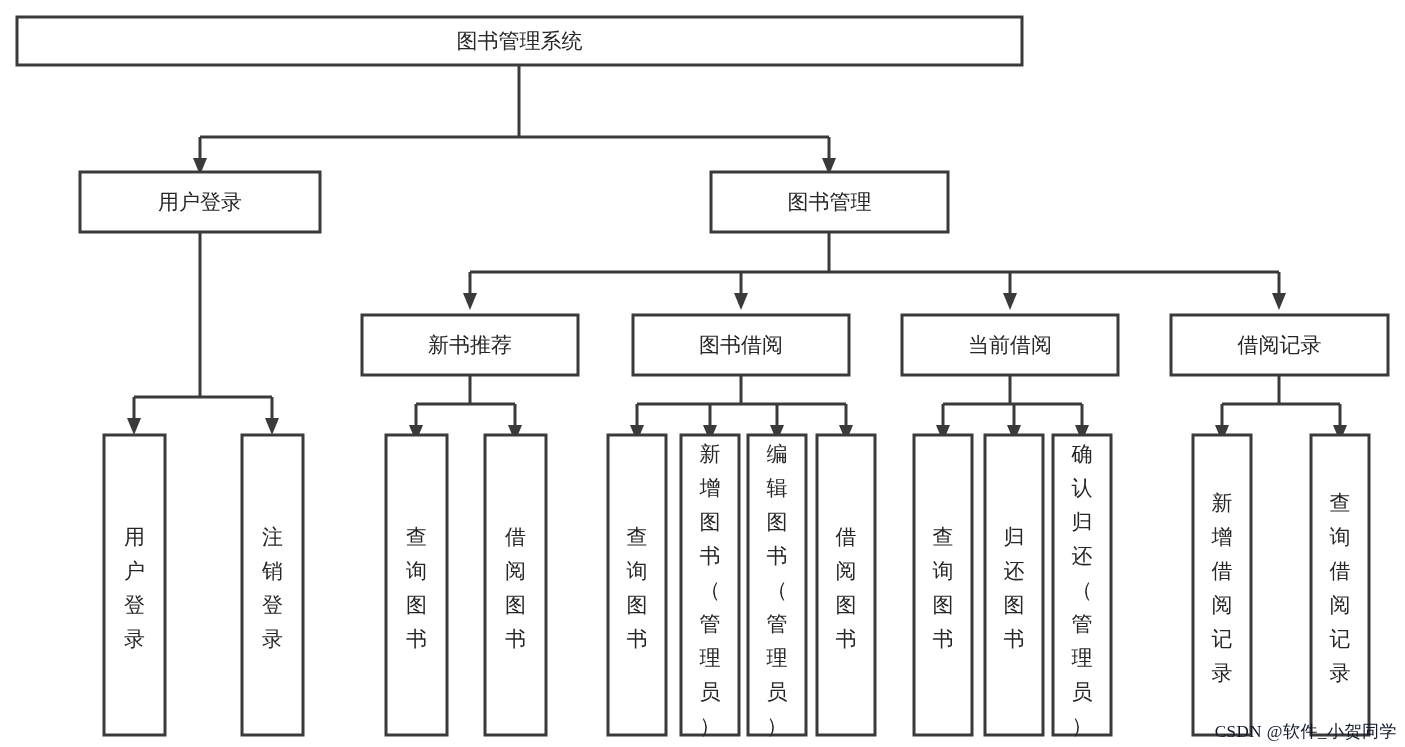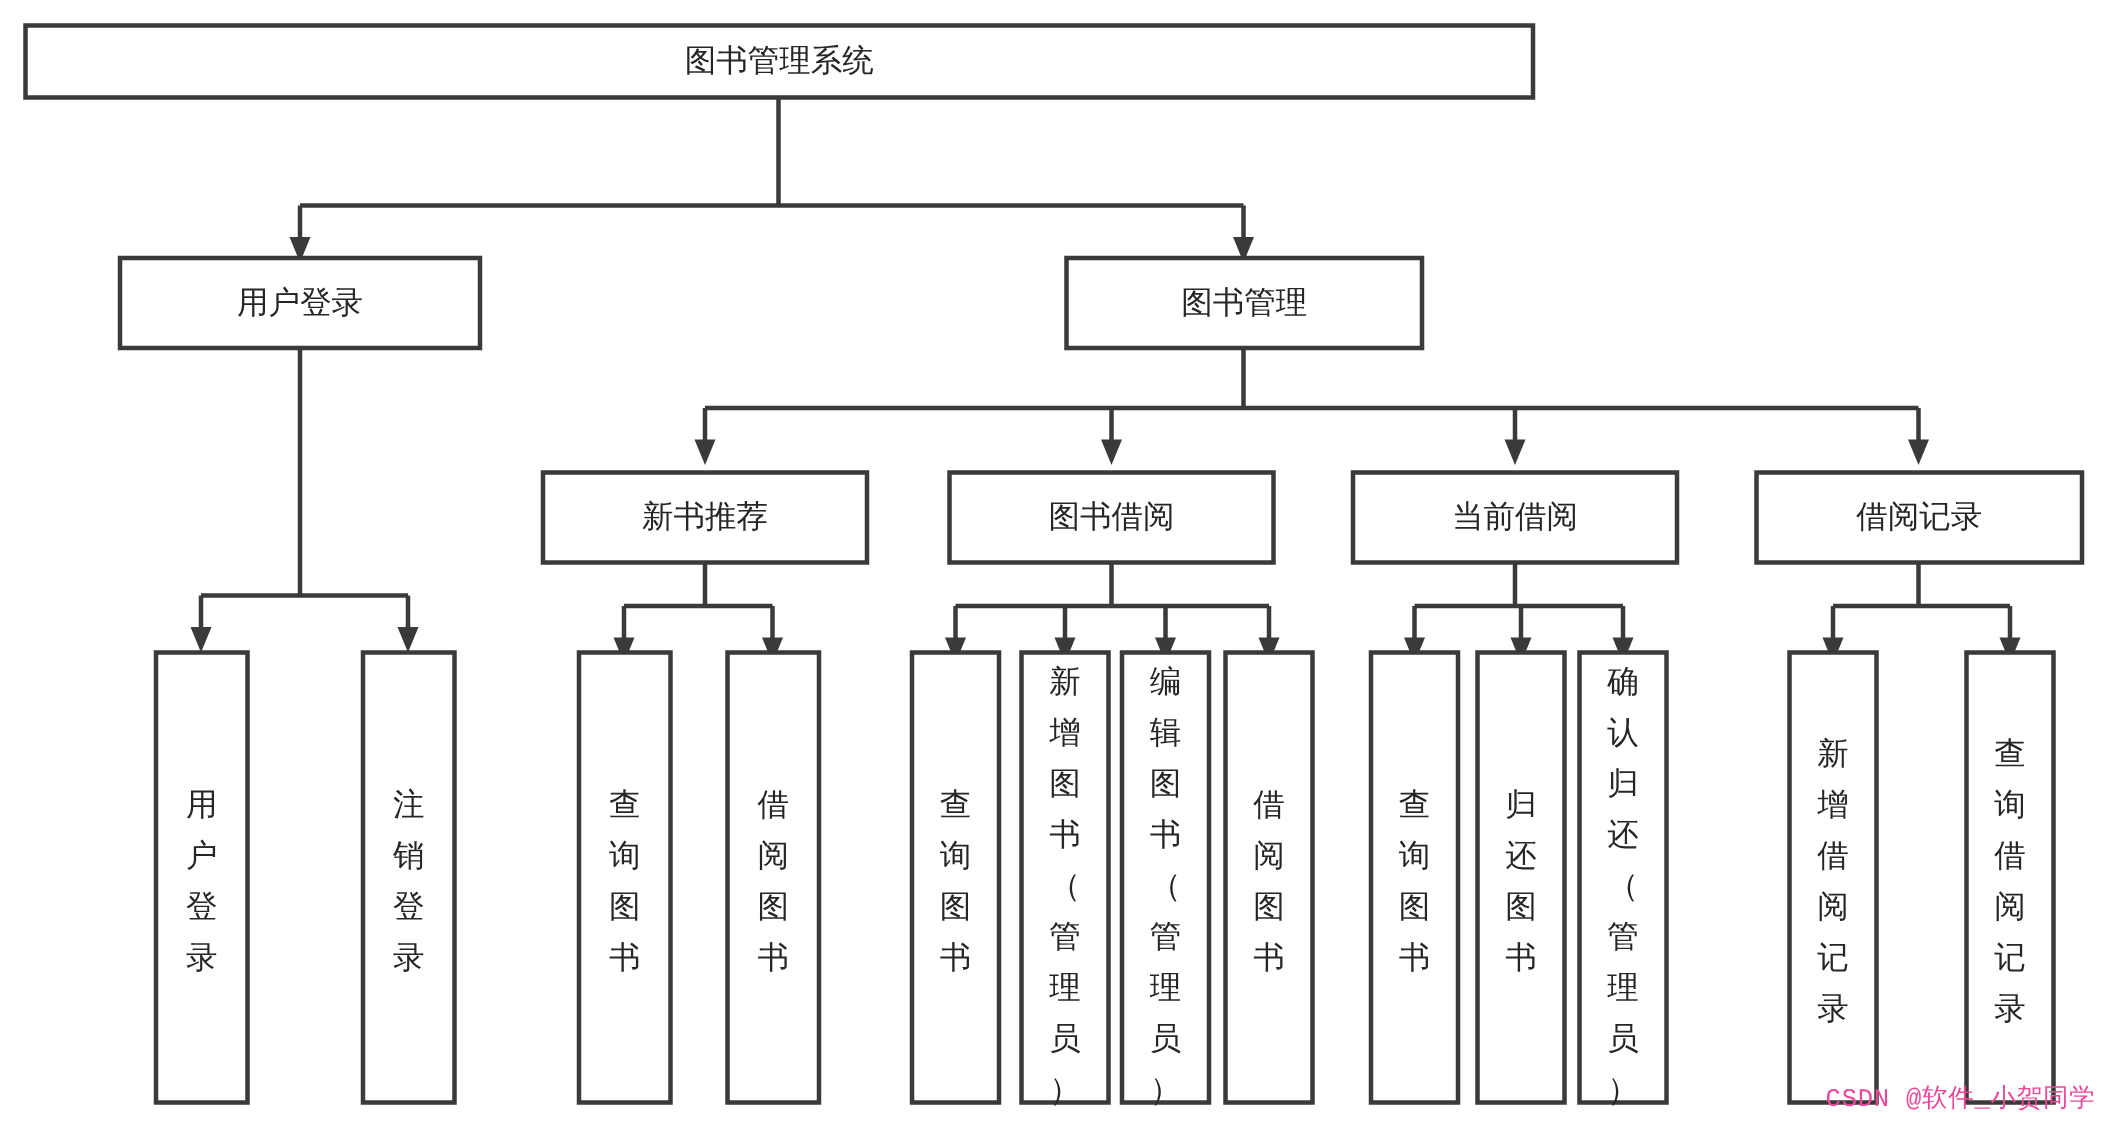--- a/index.html
+++ b/index.html
@@ -54,23 +54,23 @@
     fill: none;
   }
   .arrow-head {
     fill: #3a3a3a;
     stroke: none;
   }
   .watermark-text {
     position: absolute;
     right: 8px;
     bottom: 4px;
-    font-family: Liberation Mono, monospace;
+    font-family: Liberation Serif, serif;
     font-size: 17px;
-    color: #ec4899;
+    color: #0f172a;
     letter-spacing: 0.5px;
     user-select: none;
     pointer-events: none;
     white-space: nowrap;
   }
 </style>
 </head>
 <body>
 
 <div id="diagram-root">

